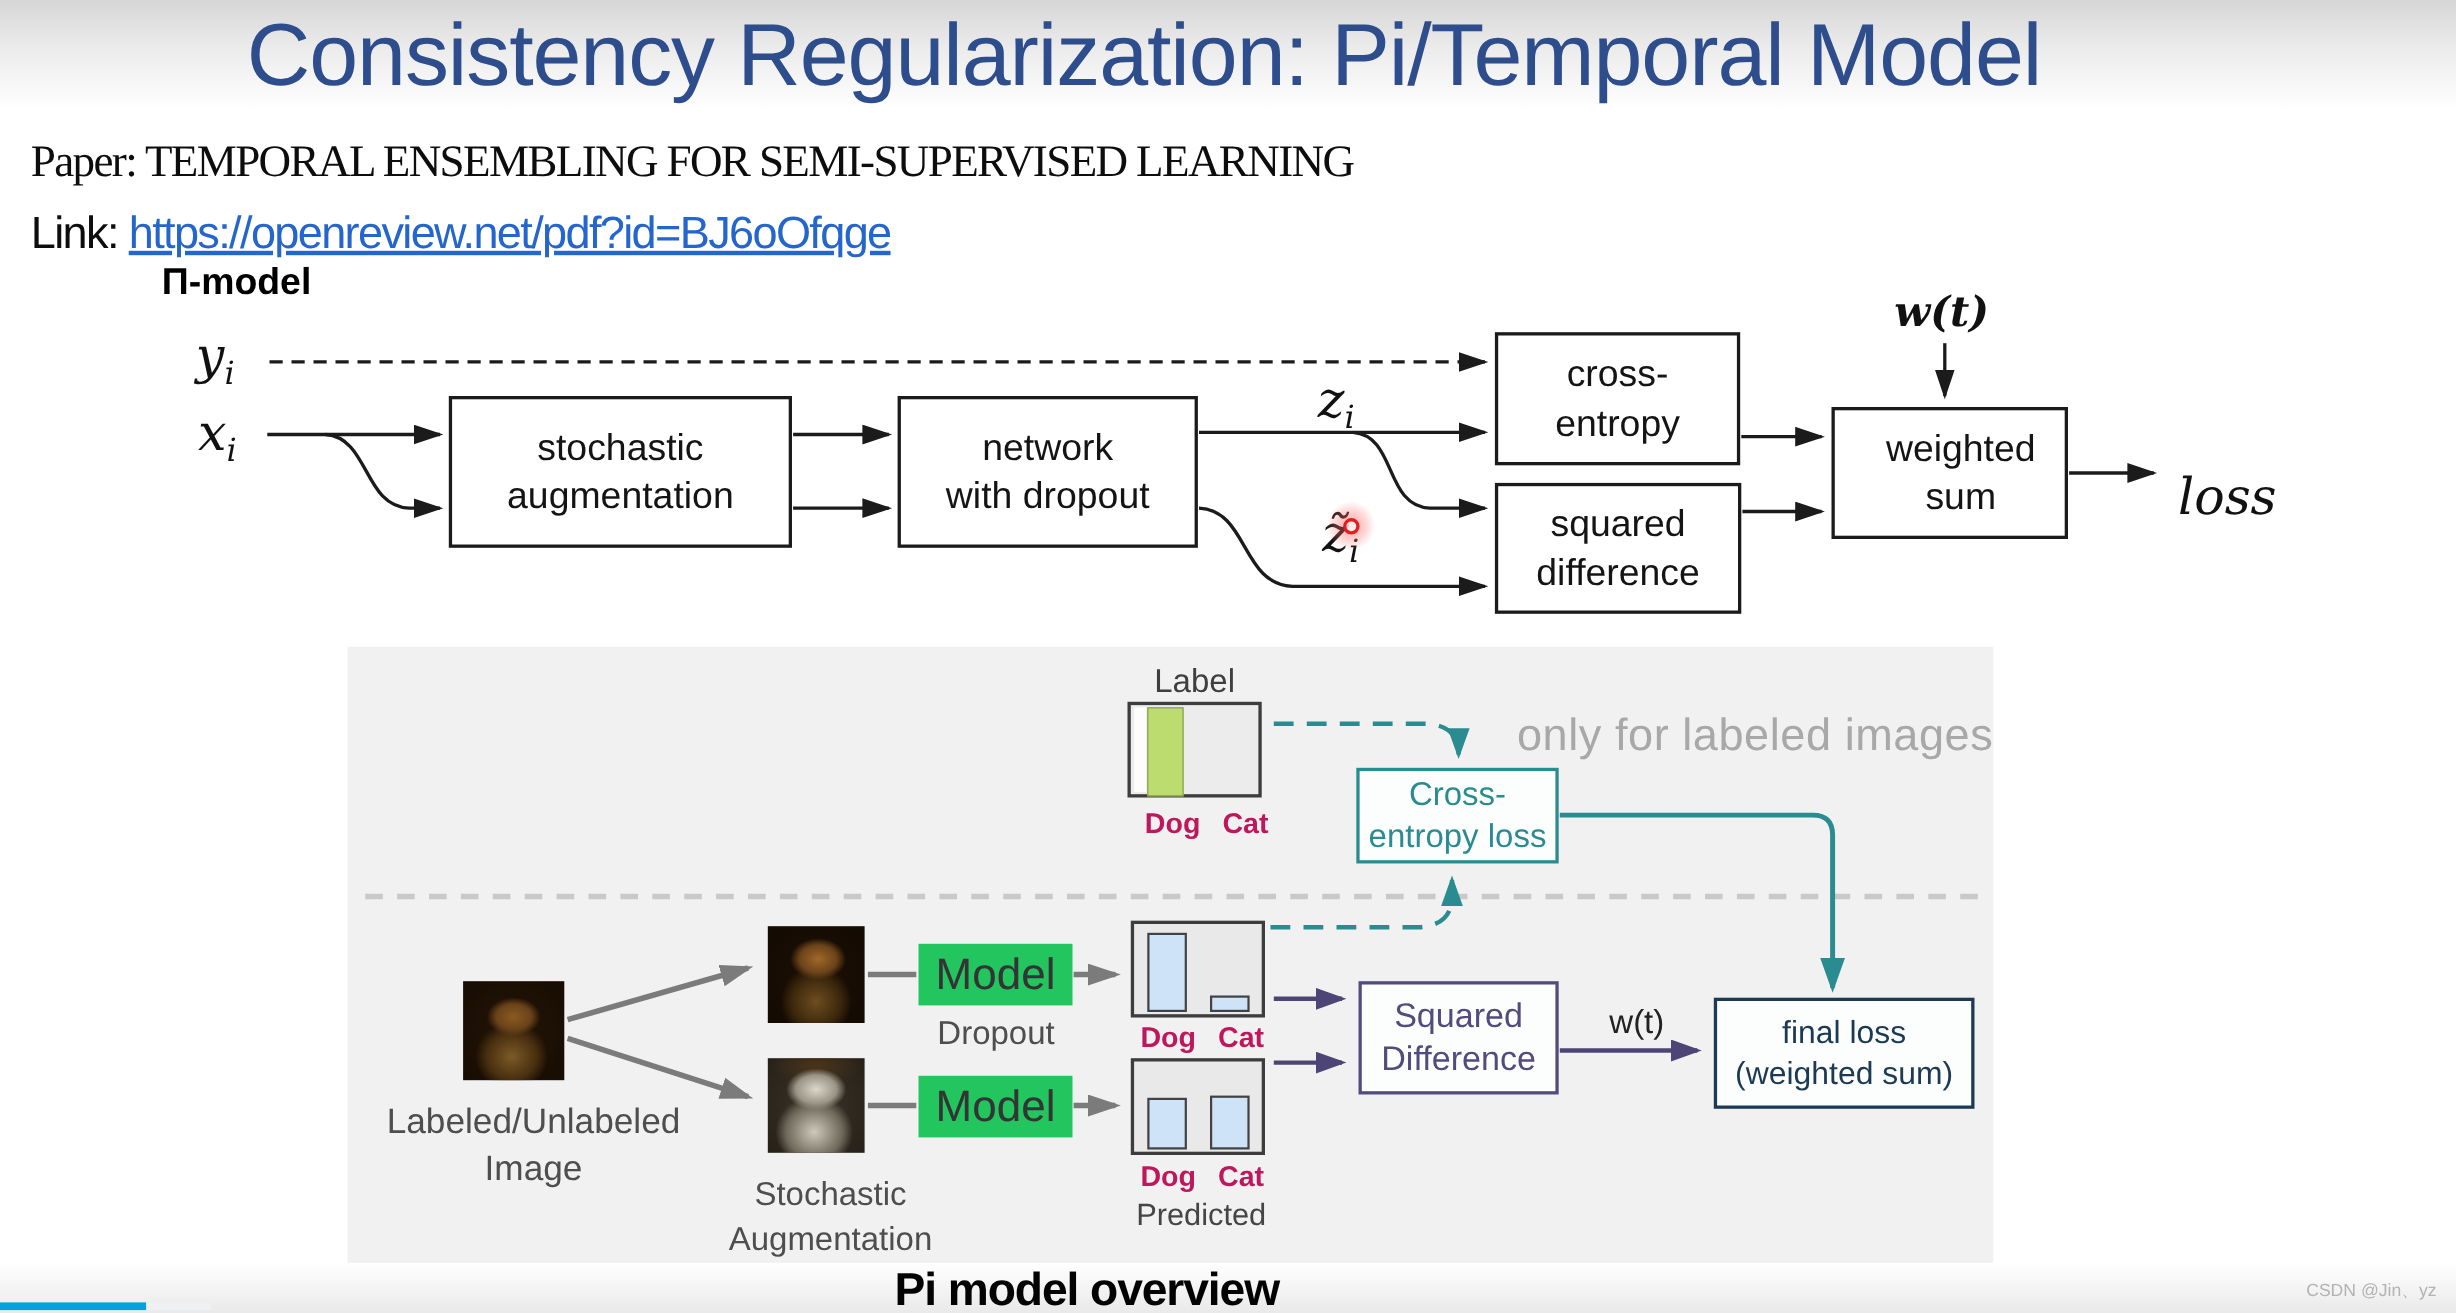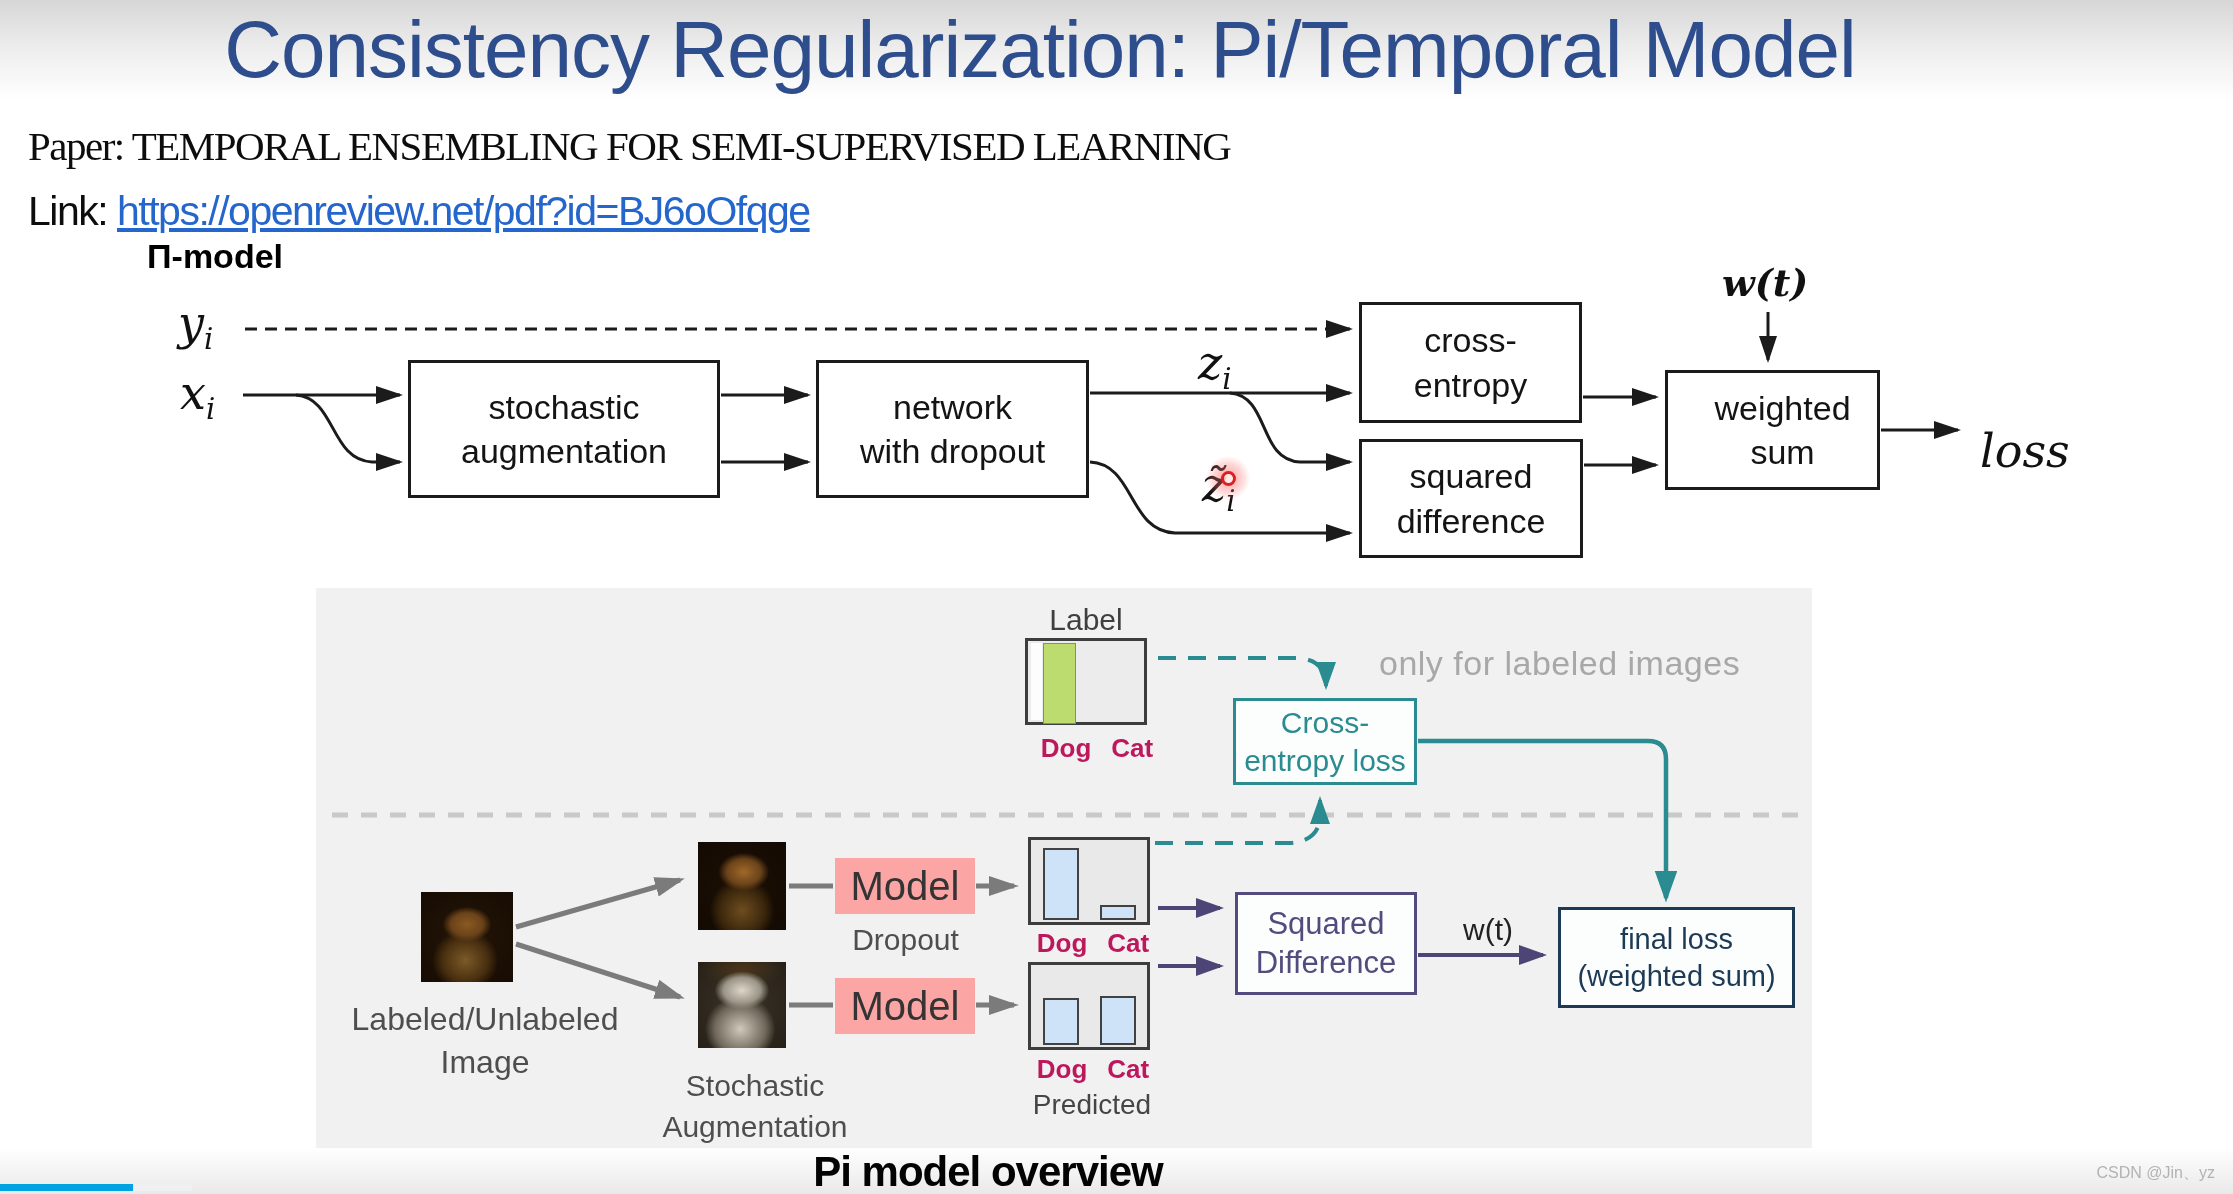--- a/index.html
+++ b/index.html
@@ -25,27 +25,27 @@
   .mvar sub{font-size:29px;font-style:italic;}
   .wt-top{font-size:38px;font-weight:bold;}
   
   .laser{left:1206px;top:456px;width:44px;height:44px;border-radius:50%;
     background:radial-gradient(circle,rgba(255,70,70,.50) 0%,rgba(255,120,120,.30) 45%,rgba(255,120,120,0) 72%);}
   .laser-ring{position:absolute;left:15px;top:15px;width:9px;height:9px;border:3.5px solid #e01f1f;
     border-radius:50%;background:rgba(255,255,255,.75);}
   
   .panel{left:316px;top:588px;width:1496px;height:560px;background:#f1f1f1;}
   .ov-text{position:absolute;color:#4e4e4e;text-align:center;line-height:1.35;}
-  .note{color:#a8a8a8;font-size:34px;letter-spacing:.5px;white-space:nowrap;}
+  .note{color:#a8a8a8;font-size:41px;letter-spacing:.5px;white-space:nowrap;}
   .ov-box{position:absolute;box-sizing:border-box;display:flex;flex-direction:column;
     align-items:center;justify-content:center;text-align:center;line-height:1.25;background:#fcfdfd;}
   .box-teal{border:3px solid #2a8b90;color:#2a8b90;font-size:30px;}
   .box-purple{border:3px solid #534b7e;color:#534b7e;font-size:31px;}
   .box-navy{border:3px solid #1d3a55;color:#1d3a55;font-size:29px;}
-  .model-box{position:absolute;width:140px;height:56px;background:#fca5a5;display:flex;
+  .model-box{position:absolute;width:140px;height:56px;background:#22c55e;display:flex;
     align-items:center;justify-content:center;font-size:40px;color:#343434;}
   
   .mini-chart{position:absolute;box-sizing:border-box;border:3px solid #3d3d3d;background:#e9e9e9;}
   .bar{position:absolute;bottom:2px;box-sizing:border-box;}
   .bar-blue{background:#cfe3f8;border:2px solid #424242;}
   .bar-green{background:#bcdc70;border:1px solid #7e9b44;}
   .white-strip{position:absolute;left:3px;top:2px;bottom:2px;width:11px;background:#fdfdfd;}
   .axis{position:absolute;display:flex;justify-content:center;gap:20px;
     font-size:26px;font-weight:bold;color:#be185d;}
   

